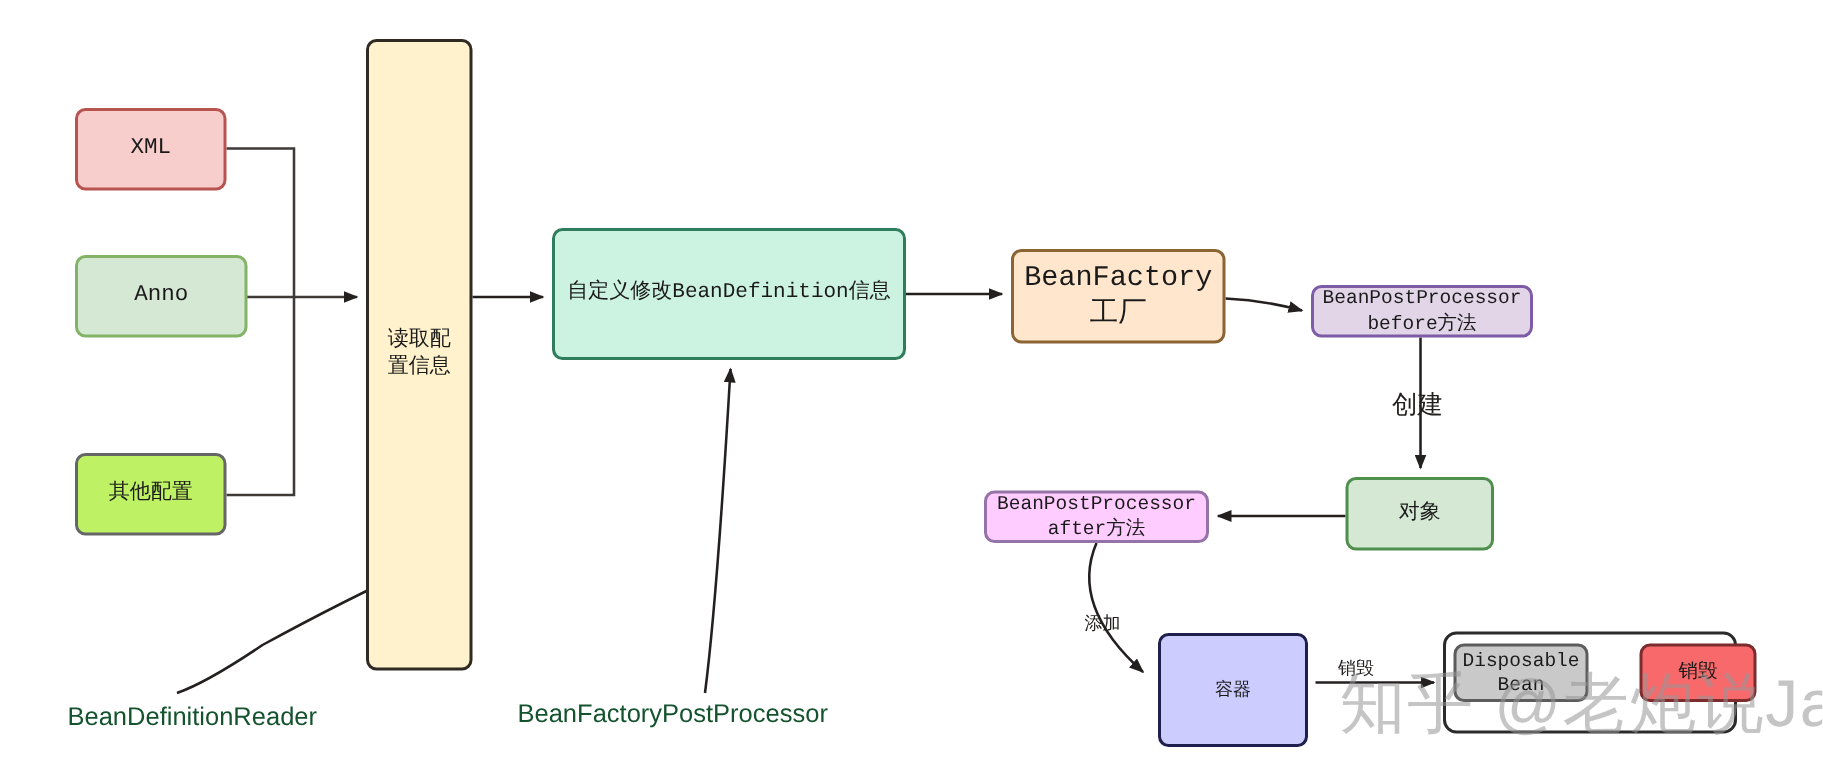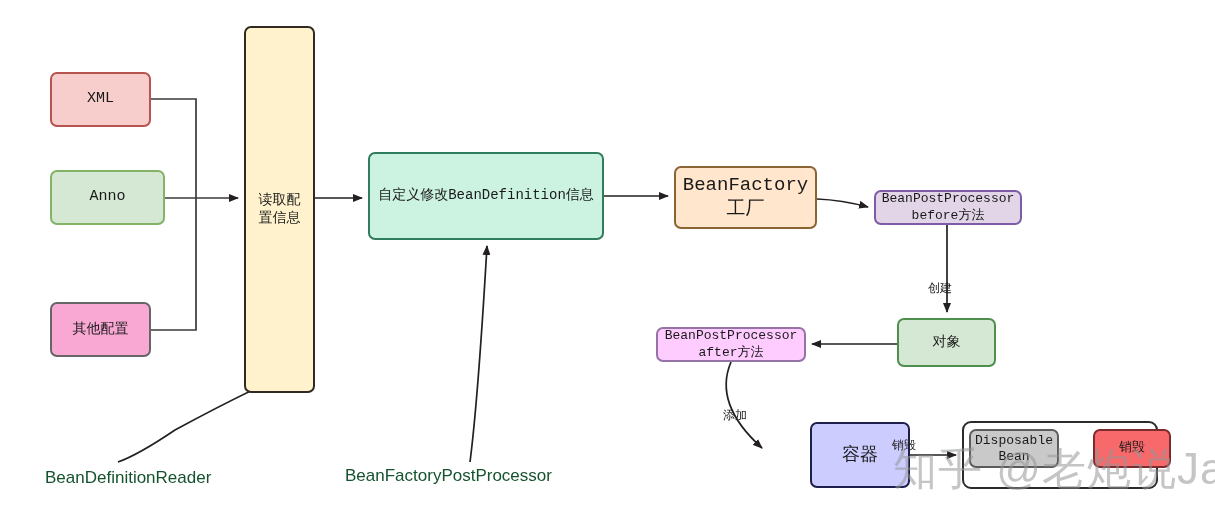--- a/index.html
+++ b/index.html
@@ -55,36 +55,36 @@
     position: absolute;
     color: rgba(150,150,150,0.55);
     font-size: 44px;
     white-space: nowrap;
     pointer-events: none;
     letter-spacing: 1px;
   }
   
   #node-xml       { left:50px;  top:72px;  width:101px; height:55px;  background:#f8cecc; border-color:#b85450; font-size:15px; }
   #node-anno      { left:50px;  top:170px; width:115px; height:55px;  background:#d5e8d4; border-color:#82b366; font-size:15px; }
-  #node-other     { left:50px;  top:302px; width:101px; height:55px;  background:#f9a8d4; border-color:#666666; font-size:14px; }
-  #node-read      { left:244px; top:26px;  width:71px;  height:367px; background:#fff2cc; border-color:#2f2a22; font-size:14px; }
+  #node-other     { left:50px;  top:302px; width:101px; height:55px;  background:#bef264; border-color:#666666; font-size:14px; }
+  #node-read      { left:244px; top:26px;  width:71px;  height:421px; background:#fff2cc; border-color:#2f2a22; font-size:14px; }
   #node-modify    { left:368px; top:152px; width:236px; height:88px;  background:#ccf2e1; border-color:#2f7d5d; font-size:14px; }
   #node-factory   { left:674px; top:166px; width:143px; height:63px;  background:#ffe6cc; border-color:#8a6433; font-size:19px; }
   #node-bpp-before{ left:874px; top:190px; width:148px; height:35px;  background:#e1d5e7; border-color:#7e5ba6; font-size:13px; }
   #node-object    { left:897px; top:318px; width:99px;  height:49px;  background:#d5e8d4; border-color:#4f8f4d; font-size:14px; }
   #node-bpp-after { left:656px; top:327px; width:150px; height:35px;  background:#ffccff; border-color:#9673a6; font-size:13px; }
-  #node-container { left:810px; top:422px; width:100px; height:66px;  background:#ccccff; border-color:#1f1f4d; font-size:18px; }
+  #node-container { left:772px; top:422px; width:100px; height:76px;  background:#ccccff; border-color:#1f1f4d; font-size:12px; }
   #node-group     { left:962px; top:421px; width:196px; height:68px;  background:#ffffff; border-color:#2b2b2b; border-radius:9px; }
   #node-disposable{ left:969px; top:429px; width:90px;  height:39px;  background:#c9c9c9; border-color:#5c5c5c; font-size:13px; align-items:flex-start; padding-top:2px; }
   #node-destroy   { left:1093px;top:429px; width:78px;  height:39px;  background:#f8696b; border-color:#7d2c2e; font-size:13px; }
 
   #label-bdr   { left:45px;  top:468px; font-size:17px; }
   #label-bfpp  { left:345px; top:466px; font-size:17px; }
 
-  #elabel-create  { left:928px; top:258px; font-size:12px;margin-top:22px; }
+  #elabel-create  { left:928px; top:258px; font-size:17px; }
   #elabel-add     { left:723px; top:407px; font-size:12px; }
   #elabel-destroy { left:892px; top:437px; font-size:12px; }
 
   #watermark-text { left:893px; top:440px; }
 </style>
 </head>
 <body>
 
 <div id="canvas">
 

